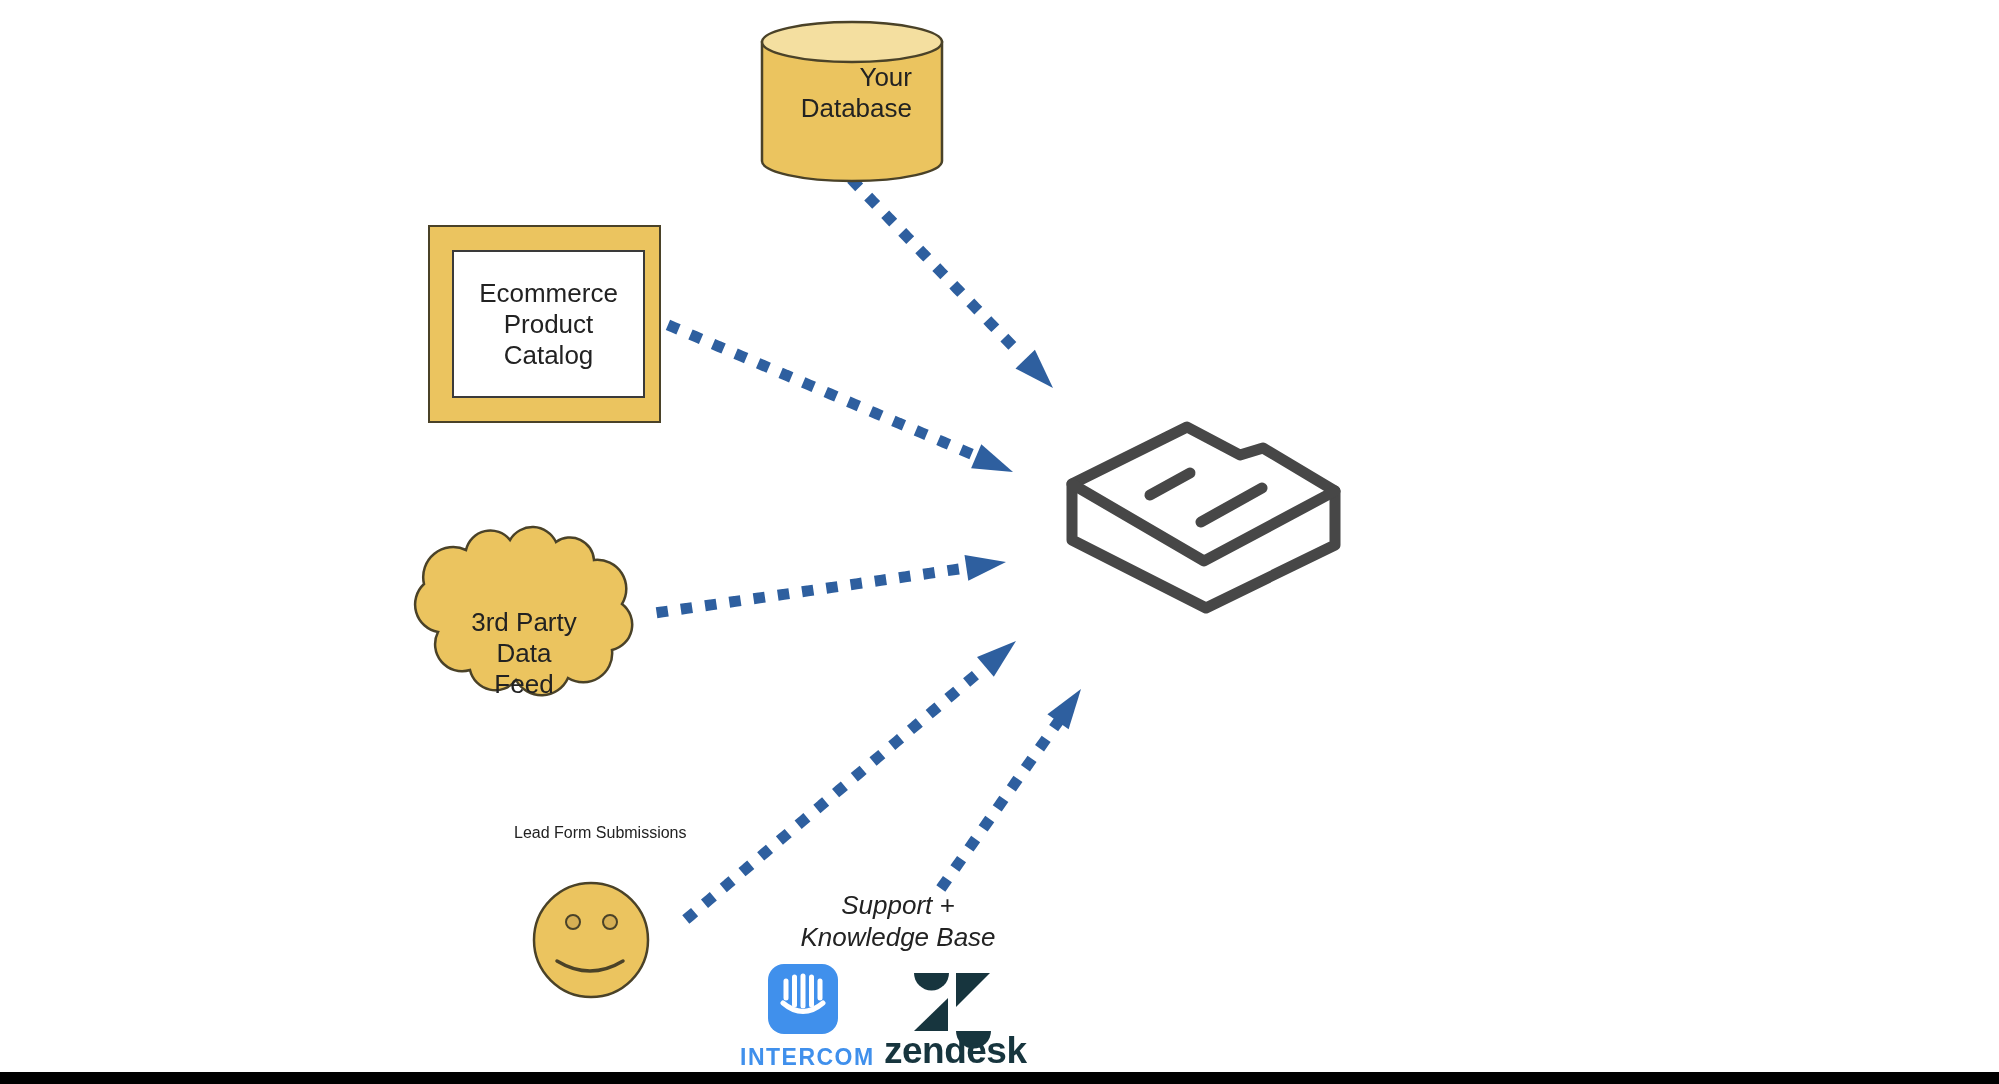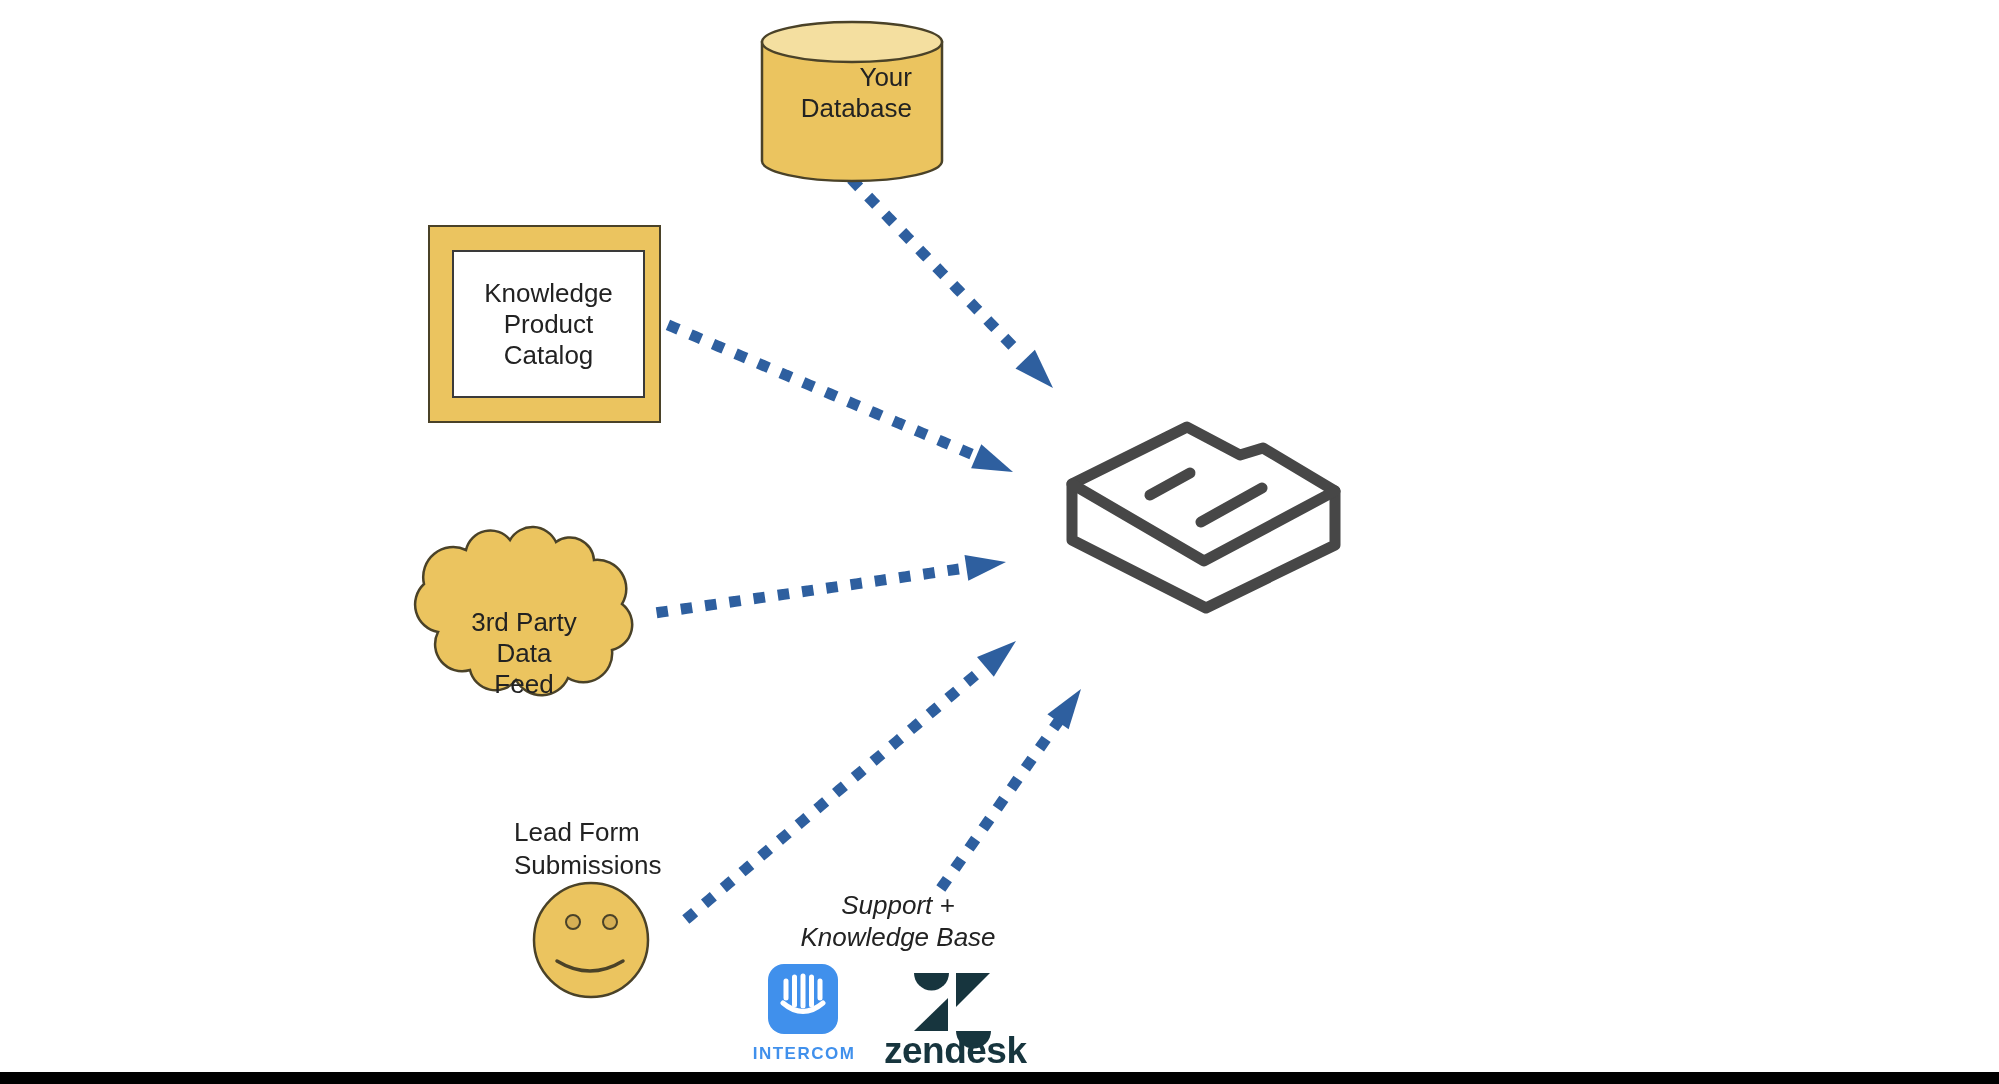--- a/index.html
+++ b/index.html
@@ -27,27 +27,27 @@
   
   .node-ecom{left:428px;top:225px;width:233px;height:198px;background:var(--shape_fill,#EBC45F);border:2px solid var(--shape_stroke,#4A4228);box-sizing:border-box;}
   .node-ecom .inner{position:absolute;left:22px;top:23px;width:193px;height:148px;background:#fff;border:2px solid #3A3A3A;box-sizing:border-box;display:flex;align-items:center;justify-content:center;}
   .node-ecom .lbl{width:170px;}
 
   
   .node-cloud{left:408px;top:512px;width:232px;height:190px;}
   .node-cloud .lbl{position:absolute;left:56px;top:47px;width:120px;margin-top:48px;}
 
   
-  .lead-lbl{left:514px;top:816px;width:180px;font-size:26px;line-height:33px;text-align:left;color:var(--text,#222);}
+  .lead-lbl{left:514px;top:816px;width:180px;font-size:16px;line-height:33px;text-align:left;color:var(--text,#222);}
   .node-smiley{left:532px;top:881px;width:118px;height:118px;}
 
   
   .support-lbl{left:786px;top:889px;width:224px;font-size:26px;line-height:32px;text-align:center;color:var(--text,#222);font-style:italic;}
   .intercom-logo{left:768px;top:964px;width:70px;height:70px;}
-  .intercom-word{left:740px;top:1044px;width:128px;text-align:center;font-size:17px;font-weight:700;
+  .intercom-word{left:740px;top:1044px;width:128px;text-align:center;font-size:23px;font-weight:700;
     letter-spacing:1.5px;color:var(--intercom_blue,#4090EC);}
   .zendesk-mark{left:913px;top:971px;width:78px;height:62px;}
   .zendesk-word{left:884px;top:1030px;width:130px;text-align:center;font-size:37px;font-weight:600;
     letter-spacing:-0.5px;color:var(--zendesk_dark,#17353E);}
 
   
   .center-icon{left:1068px;top:421px;width:276px;height:198px;}
 
   
   .bottom-bar{left:0;top:1072px;width:100%;height:12px;background:var(--letterbox,#000);}
@@ -83,21 +83,21 @@
   <div class="abs node-db">
     <svg width="184" height="163" viewBox="0 0 184 163">
       <path class="yfill" d="M2,22 V141 C2,152 42,161 92,161 C142,161 182,152 182,141 V22 Z"></path>
       <ellipse class="yfill-light" cx="92" cy="22" rx="90" ry="20"></ellipse>
     </svg>
     <div class="lbl">Your Database</div>
   </div>
 
   <div class="abs node-ecom">
     <div class="inner">
-      <div class="lbl">Knowledge Product Catalog</div>
+      <div class="lbl">Ecommerce Product Catalog</div>
     </div>
   </div>
 
   <div class="abs node-cloud">
     <svg width="232" height="190" viewBox="0 0 232 190">
       <path class="yfill" d="M30,120
         A28,28 0 0 1 16,72
         A30,30 0 0 1 58,38
         A25,25 0 0 1 102,28
         A26,26 0 0 1 148,30

